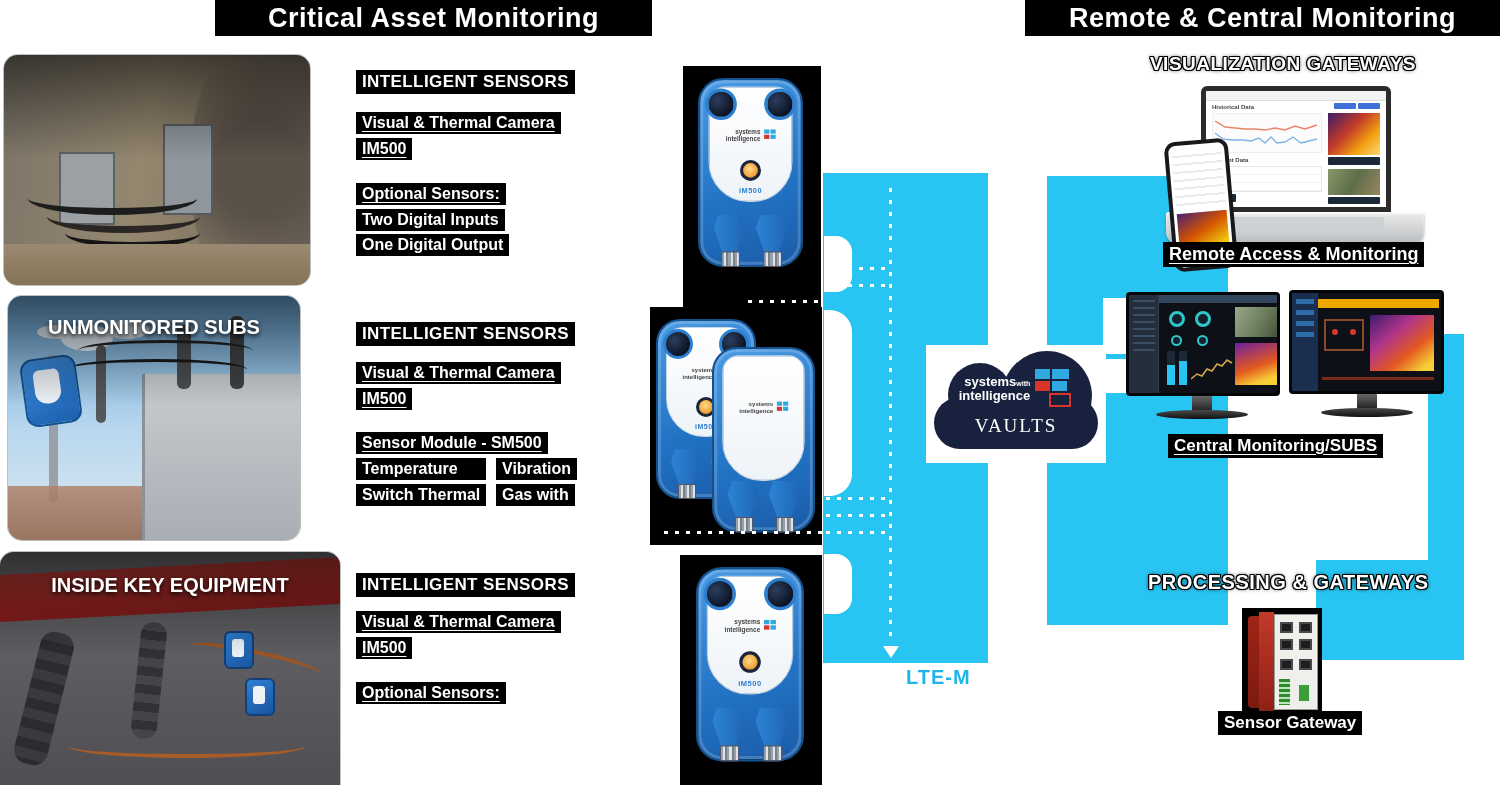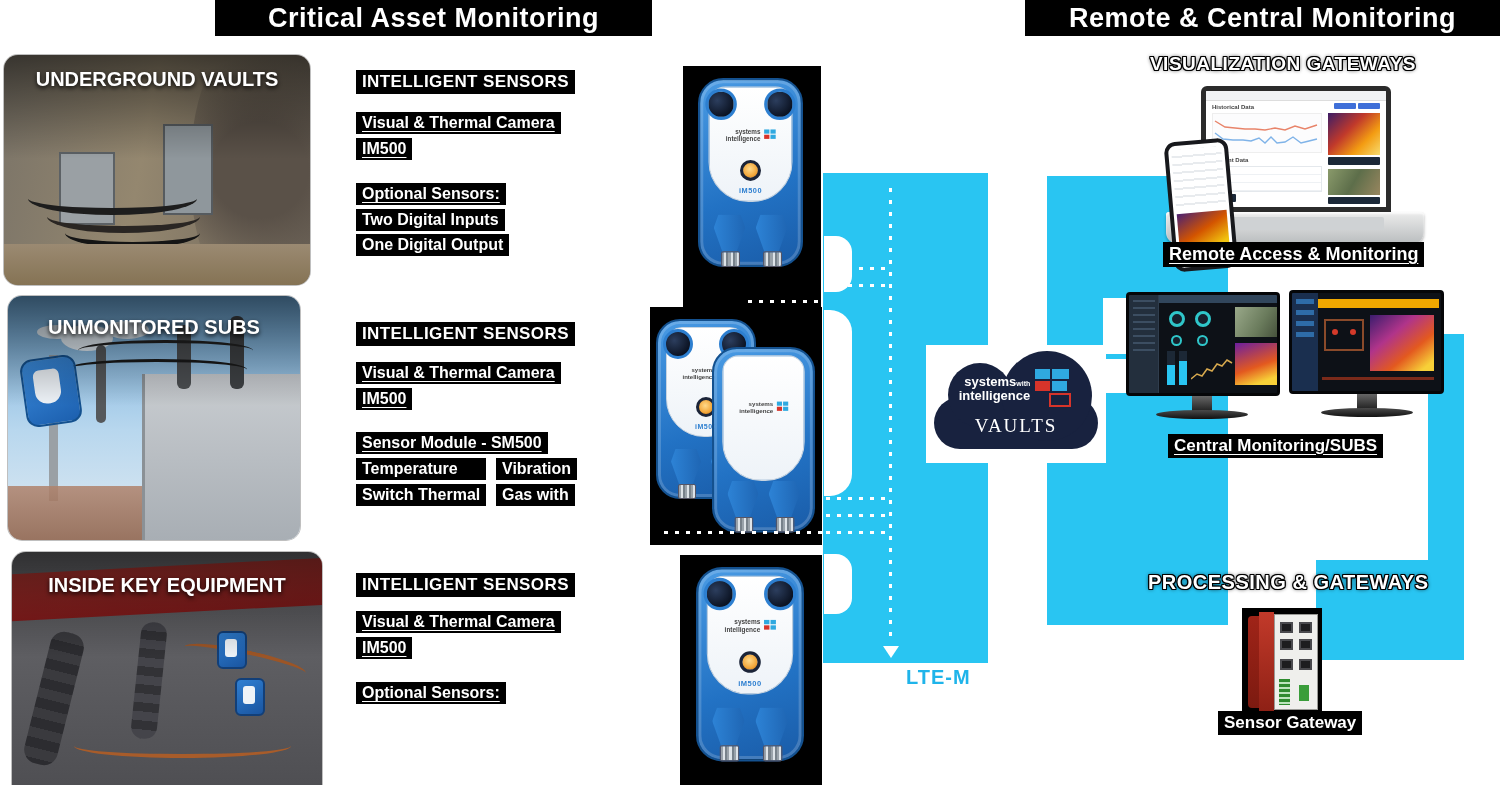--- a/index.html
+++ b/index.html
@@ -188,41 +188,40 @@
 
   <div class="photo" style="left:4px;top:55px;width:306px;height:230px;background:linear-gradient(100deg,#7b7468,#94876f 45%,#6e655a);">
     <div class="abs" style="right:-20px;top:-30px;width:140px;height:290px;border-radius:50%;background:radial-gradient(circle,#5a5148 30%,transparent 70%);"></div>
     <div class="abs" style="left:18%;top:42%;width:17%;height:30%;background:#9aa0a4;border:2px solid #5c6165;"></div>
     <div class="abs" style="left:52%;top:30%;width:15%;height:38%;background:#8f979c;border:2px solid #565b5f;"></div>
     <div class="abs" style="left:8%;top:55%;width:55%;height:26px;border-bottom:7px solid #1d1d1d;border-radius:0 0 60% 60%;"></div>
     <div class="abs" style="left:14%;top:63%;width:50%;height:26px;border-bottom:7px solid #2a2623;border-radius:0 0 55% 55%;"></div>
     <div class="abs" style="left:20%;top:71%;width:44%;height:24px;border-bottom:6px solid #151515;border-radius:0 0 55% 55%;"></div>
     <div class="abs" style="left:0;bottom:0;width:100%;height:18%;background:linear-gradient(#9b8a72,#857354);"></div>
     <div class="shade"></div>
-    <div class="plabel">UNDERGROUND VAULTS</div>
   </div>
 
   <div class="photo" style="left:8px;top:296px;width:292px;height:244px;background:linear-gradient(#6aa7d8,#b8d7ee 55%,#dfeaf2);">
     <div class="abs" style="left:10%;top:12%;width:40px;height:14px;border-radius:50%;background:#fff;box-shadow:30px 6px 0 6px #fff,70px -2px 0 2px #fff;opacity:.8;"></div>
     <div class="abs" style="left:46%;top:32%;width:54%;height:68%;background:linear-gradient(#c9cdd1,#a8aeb4);border-left:3px solid #8b9196;"></div>
     <div class="abs" style="left:58%;top:12%;width:14px;height:26%;background:#4c4f52;border-radius:6px;"></div>
     <div class="abs" style="left:76%;top:8%;width:14px;height:30%;background:#3f4245;border-radius:6px;"></div>
     <div class="abs" style="left:30%;top:20%;width:10px;height:32%;background:#55585b;border-radius:5px;"></div>
     <div class="abs" style="left:24%;top:18%;width:60%;height:18px;border-top:3px solid #222;border-radius:50% 50% 0 0;"></div>
     <div class="abs" style="left:20%;top:26%;width:62%;height:18px;border-top:3px solid #1a1a1a;border-radius:50% 50% 0 0;"></div>
     <div class="abs" style="left:14%;top:24%;width:9px;height:60%;background:#9aa0a5;"></div>
     <div class="abs" style="left:5%;top:25%;width:52px;height:64px;border-radius:12px;transform:rotate(-8deg);background:linear-gradient(160deg,#3c8ee0,#1c5fae);border:2px solid #14518f;">
       <div class="abs" style="left:10px;top:10px;width:26px;height:34px;background:#eef3f8;border-radius:6px 6px 12px 12px;"></div>
     </div>
     <div class="abs" style="left:0;bottom:0;width:46%;height:22%;background:linear-gradient(#b0836c,#8c5f47);opacity:.85;"></div>
     <div class="shade"></div>
     <div class="plabel" style="top:20px;">UNMONITORED SUBS</div>
   </div>
 
-  <div class="photo" style="left:12px;top:552px;width:310px;height:233px;background:linear-gradient(#6a6a6e,#4f4f53);border-radius:14px 14px 0 0;">
+  <div class="photo" style="left:0;top:552px;width:340px;height:233px;background:linear-gradient(#6a6a6e,#4f4f53);border-radius:14px 14px 0 0;">
     <div class="abs" style="left:-5%;top:6%;width:110%;height:20%;background:linear-gradient(#b23530,#8c1d1d);transform:skewY(-3deg);"></div>
     <div class="abs" style="left:8%;top:34%;width:34px;height:58%;background:repeating-linear-gradient(180deg,#3a3a3e 0 10px,#2c2c30 10px 20px);border-radius:14px;transform:rotate(14deg);"></div>
     <div class="abs" style="left:40%;top:30%;width:26px;height:50%;background:repeating-linear-gradient(180deg,#44444a 0 9px,#323236 9px 18px);border-radius:12px;transform:rotate(6deg);"></div>
     <div class="abs" style="left:20%;top:78%;width:70%;height:20px;border-bottom:4px solid #a85c2a;border-radius:0 0 50% 50%;"></div>
     <div class="abs" style="left:55%;top:42%;width:40%;height:16px;border-top:4px solid #9c5526;border-radius:50% 50% 0 0;transform:rotate(12deg);"></div>
     <div class="abs" style="left:66%;top:34%;width:26px;height:34px;border-radius:6px;background:linear-gradient(150deg,#2f7fd2,#1a55a0);border:2px solid #123f78;">
       <div class="abs" style="left:6px;top:6px;width:12px;height:18px;background:#eef3f8;border-radius:3px;"></div>
     </div>
     <div class="abs" style="left:72%;top:54%;width:26px;height:34px;border-radius:6px;background:linear-gradient(150deg,#2f7fd2,#1a55a0);border:2px solid #123f78;">
       <div class="abs" style="left:6px;top:6px;width:12px;height:18px;background:#eef3f8;border-radius:3px;"></div>

